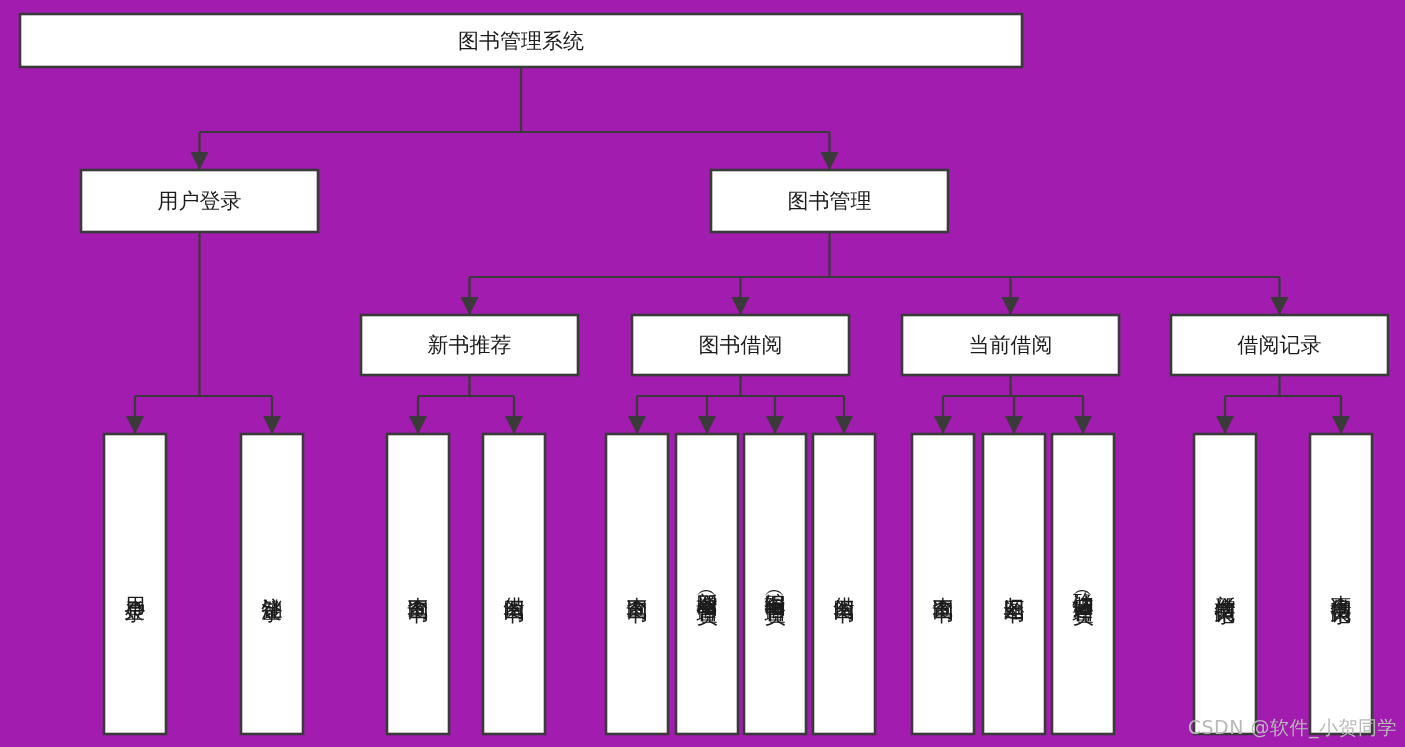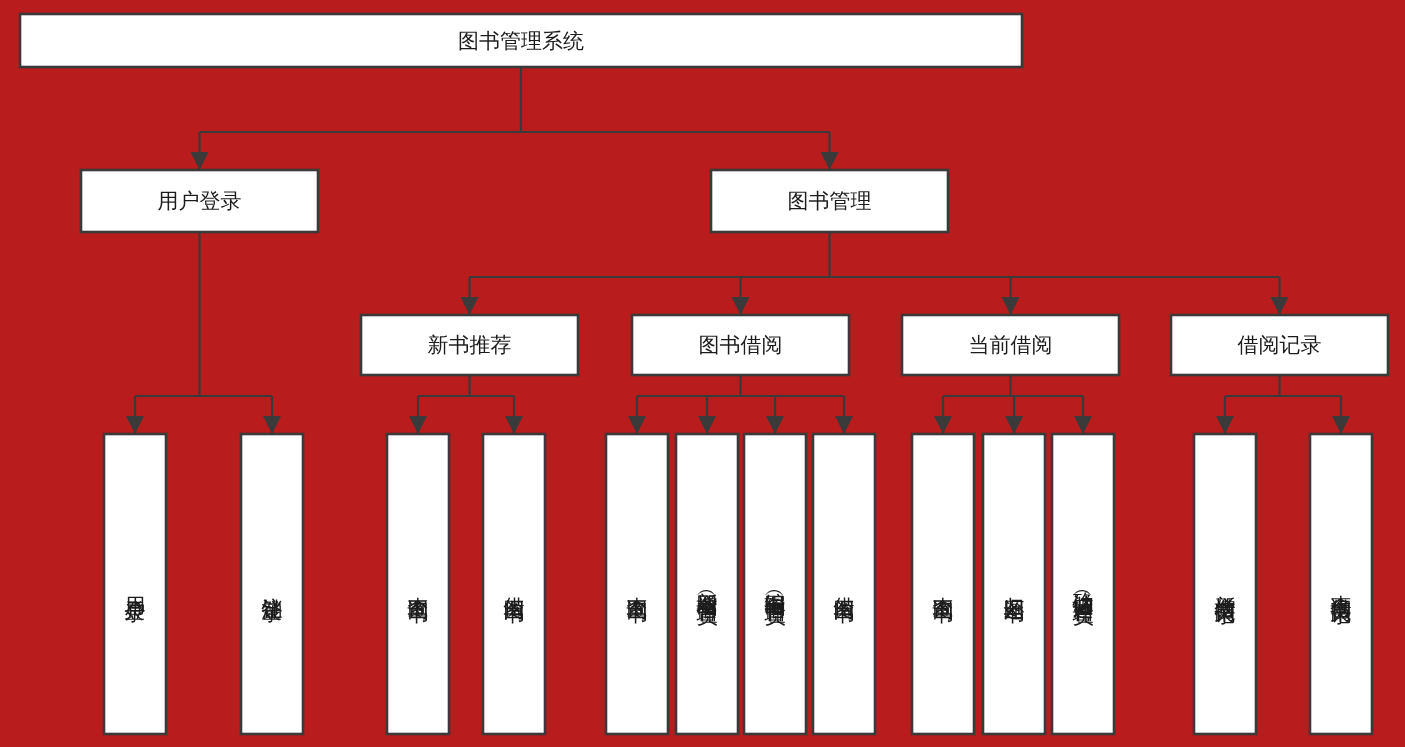--- a/index.html
+++ b/index.html
@@ -10,21 +10,21 @@
   body {
     width: 1405px;
     height: 747px;
     font-family: "DejaVu Sans", "Liberation Sans", sans-serif;
     overflow: hidden;
   }
   #diagram-root {
     position: relative;
     width: 1405px;
     height: 747px;
-    background: #b91c1c;
+    background: #a21caf;
   }
   svg.flow {
     position: absolute;
     left: 0;
     top: 0;
     width: 1405px;
     height: 747px;
   }
   .node-box {
     fill: #ffffff;
@@ -205,13 +205,14 @@
         <g>
           <rect x="1194" y="434" width="62" height="300" class="node-box"></rect>
           <text x="1225" y="584" class="node-label-v" dominant-baseline="central">新增借阅记录</text>
         </g>
         <g>
           <rect x="1310" y="434" width="62" height="300" class="node-box"></rect>
           <text x="1341" y="584" class="node-label-v" dominant-baseline="central">查询借阅记录</text>
         </g>
       </g>
   </svg>
+  <div class="watermark">CSDN @软件_小贺同学</div>
 </div>
 
 </body></html>

